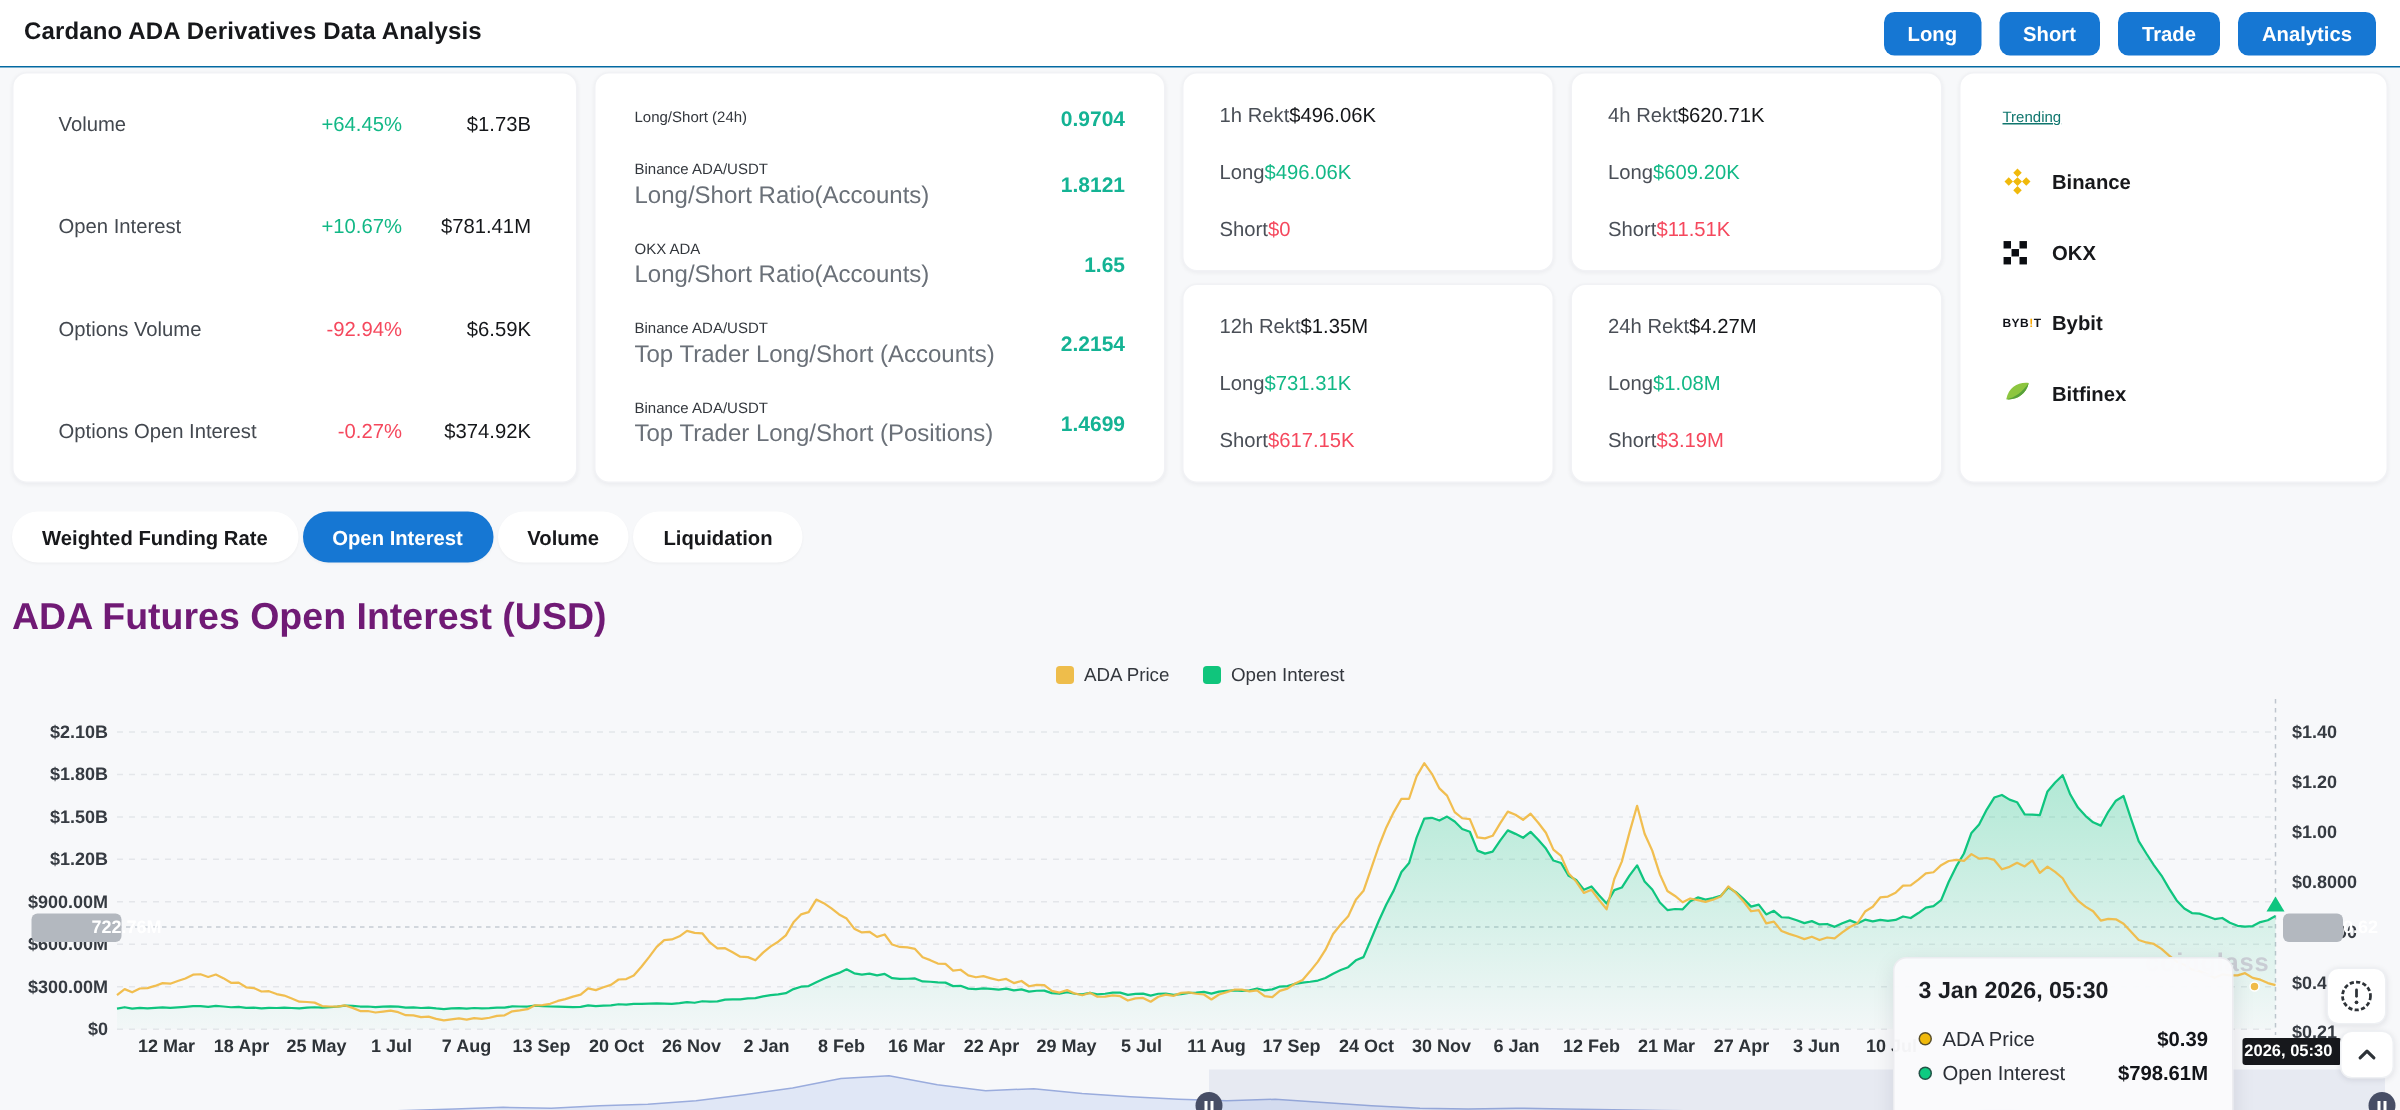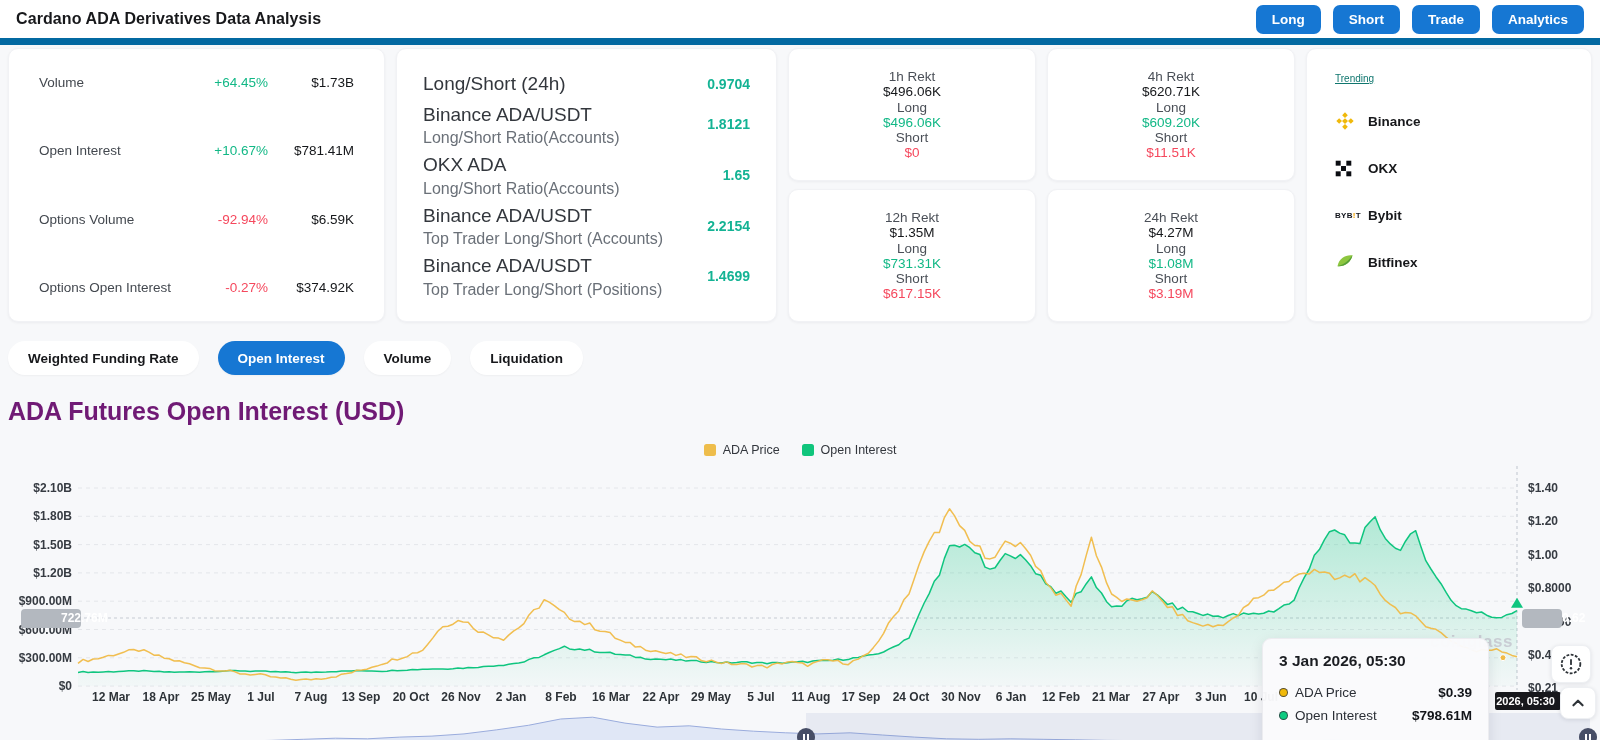--- a/index.html
+++ b/index.html
@@ -1,58 +1,58 @@
 <!DOCTYPE html>
 <html><head>
 <meta charset="utf-8">
 <style>
   * { margin:0; padding:0; box-sizing:border-box; }
   html,body { width:1600px; height:740px; overflow:hidden; }
   body { position:relative; background:#f7f8fa; font-family:"Liberation Sans", sans-serif; color:#15171a; }
 
   
-  .hdr { height:45px; background:#fff; border-bottom:7px solid #0369a1; display:flex; align-items:center; justify-content:space-between; padding:0 16px; }
+  .hdr { height:45px; background:#fff; border-bottom:1px solid #0369a1; display:flex; align-items:center; justify-content:space-between; padding:0 16px; }
   .hdr h1 { font-size:16px; font-weight:700; color:#17181b; letter-spacing:.1px; }
   .hdr-btns { display:flex; gap:12px; }
   .hdr-btn { background:#1677d3; color:#fff; border:none; border-radius:7px; font-family:inherit; font-size:13.5px; font-weight:700; padding:7px 16px; cursor:pointer; }
 
   
   .cards { display:flex; gap:11px; margin:3px 8px 0 8px; height:274px; }
   .card { background:#fff; border-radius:10px; box-shadow:0 1px 3px rgba(20,24,36,.05); border:1px solid #f1f2f5; }
   .stats-card { width:377px; padding:26px 30px; display:flex; flex-direction:column; justify-content:space-between; }
   .stat-row { display:flex; align-items:center; }
   .stat-label { flex:1; font-size:13.5px; color:#43484f; }
   .stat-change { width:80px; text-align:right; font-size:13.5px; font-weight:500; }
   .stat-change.up { color:#12b886; } .stat-change.down { color:#f5485d; }
   .stat-value { width:86px; text-align:right; font-size:13.5px; font-weight:500; color:#15171a; }
 
   .ratio-card { width:381px; padding:22px 26px; display:flex; flex-direction:column; justify-content:space-between; }
   .ratio-row { display:flex; align-items:center; justify-content:space-between; }
-  .ratio-name { font-size:19px; color:#33373d; line-height:1.35; }
+  .ratio-name { font-size:10px; color:#33373d; line-height:1.35; }
   .ratio-sub { font-size:16px; color:#6a7078; margin-top:2px; }
   .ratio-val { font-size:14px; font-weight:600; color:#14b394; }
 
   .rekt-col { width:248px; display:flex; flex-direction:column; gap:8px; }
   .rekt-card { flex:1; padding:20px 24px; display:flex; flex-direction:column; justify-content:space-between; }
-  .rekt-row { display:flex; justify-content:flex-start; align-items:center; font-size:13.5px;flex-direction:column; }
+  .rekt-row { display:flex; justify-content:flex-start; align-items:center; font-size:13.5px; }
   .rekt-row .lbl { color:#4a4f57; }
   .rekt-total { color:#15171a; font-weight:500; }
   .rekt-long { color:#12b886; font-weight:500; }
   .rekt-short { color:#f5485d; font-weight:500; }
 
   .trend-card { flex:1; padding:24px 28px; }
   .trend-title { font-size:10px; color:#0f766e;text-decoration:underline; }
   .trend-item { display:flex; align-items:center; gap:13px; margin-top:27px; cursor:pointer; }
   .trend-item .nm { font-size:13.5px; font-weight:700; color:#17181b; }
   .trend-ic { width:20px; height:20px; display:flex; align-items:center; justify-content:flex-start; }
   .bybit-word { font-size:8px; font-weight:800; letter-spacing:.3px; color:#11131a; white-space:nowrap; }
   .bybit-word i { color:#f7a600; font-style:normal; }
 
   
-  .tabs { display:flex; gap:19px; margin:19px 0 0 8px; }
+  .tabs { display:flex; gap:3px; margin:19px 0 0 8px; }
   .tab { height:34px; display:flex; align-items:center; padding:0 20px; border-radius:17px; background:#fff; font-size:13.5px; font-weight:700; color:#17181b; cursor:pointer; box-shadow:0 1px 2px rgba(20,24,36,.04); }
   .tab.active { background:#1677d3; color:#fff; }
 
   .section-title { margin:22px 0 0 8px; font-size:25px; font-weight:800; color:#701a75; }
 
   
   .chart-zone { position:absolute; left:0; top:440px; width:1600px; height:300px; }
   #chart-svg { position:absolute; left:0; top:0; }
   .legend { position:absolute; left:0; top:3px; width:1600px; display:flex; justify-content:center; gap:22px; }
   .legend-item { display:flex; align-items:center; gap:7px; cursor:pointer; }

